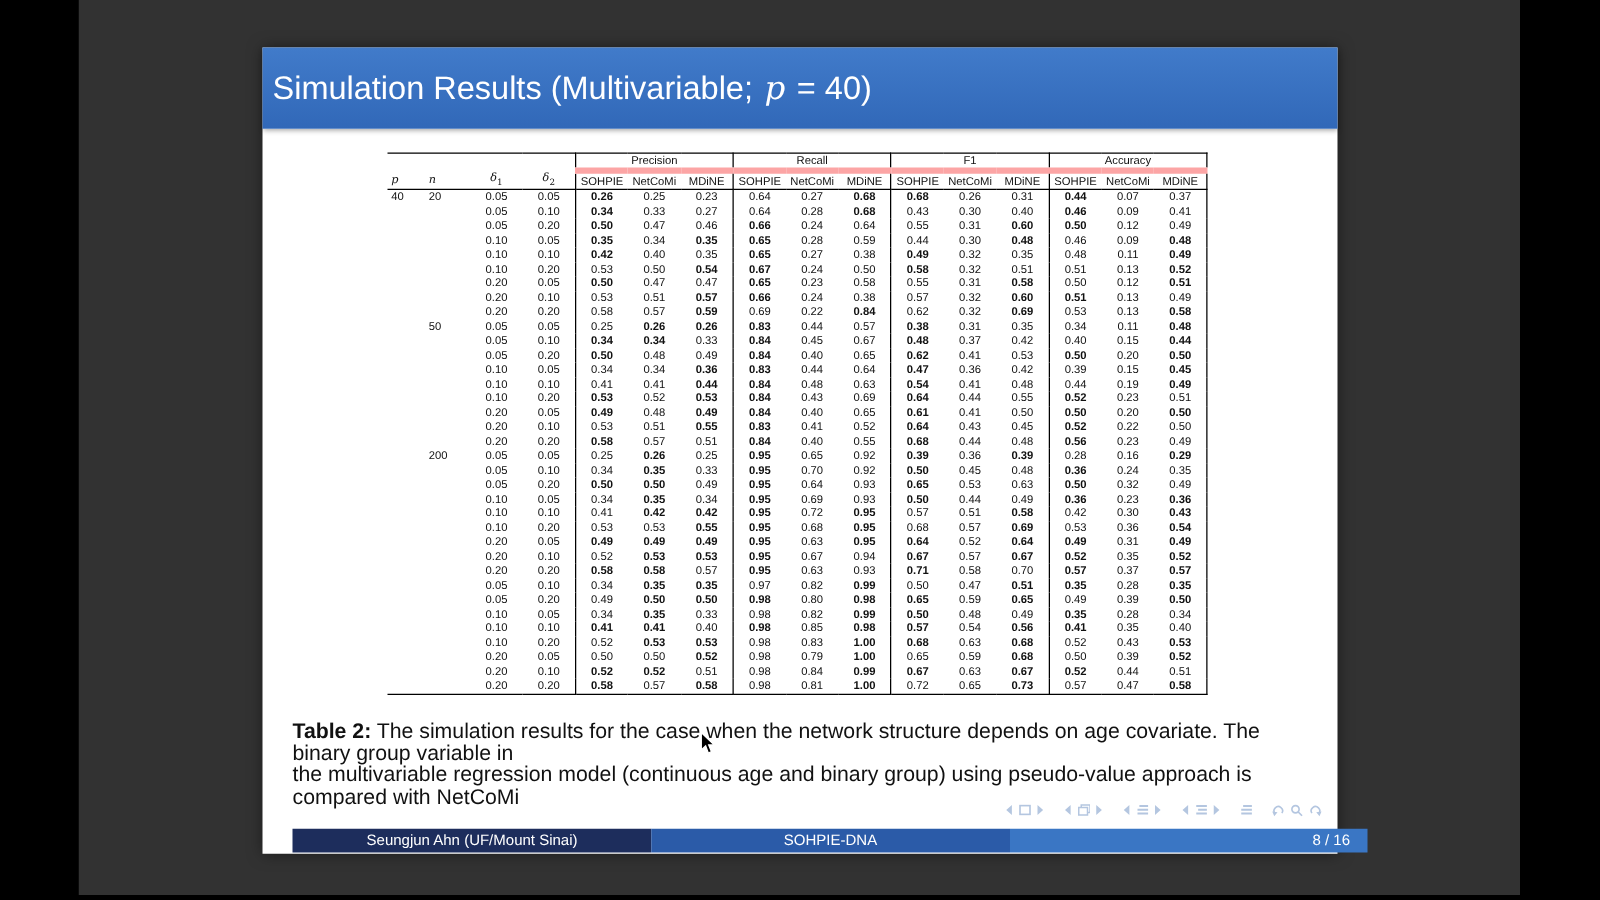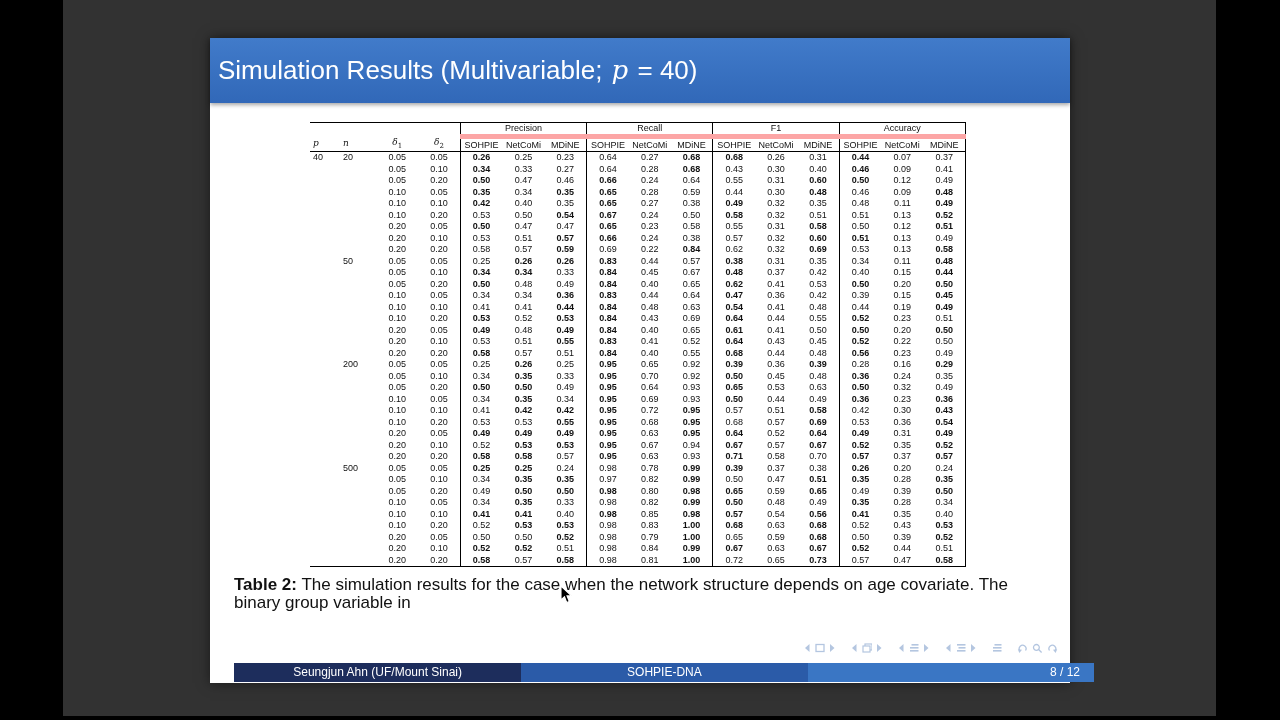--- a/index.html
+++ b/index.html
@@ -586,38 +586,20 @@
             <td class="vr ">0.93</td>
             <td class="b">0.71</td>
             <td>0.58</td>
             <td class="vr ">0.70</td>
             <td class="b">0.57</td>
             <td>0.37</td>
             <td class="vr b">0.57</td>
           </tr>
           <tr>
             <td class="la"></td>
-            <td class="la">500</td>
-            <td>0.05</td>
-            <td class="vr">0.05</td>
-            <td class="b">0.25</td>
-            <td class="b">0.25</td>
-            <td class="vr ">0.24</td>
-            <td>0.98</td>
-            <td>0.78</td>
-            <td class="vr b">0.99</td>
-            <td class="b">0.39</td>
-            <td>0.37</td>
-            <td class="vr ">0.38</td>
-            <td class="b">0.26</td>
-            <td>0.20</td>
-            <td class="vr ">0.24</td>
-          </tr>
-          <tr>
-            <td class="la"></td>
             <td class="la"></td>
             <td>0.05</td>
             <td class="vr">0.10</td>
             <td>0.34</td>
             <td class="b">0.35</td>
             <td class="vr b">0.35</td>
             <td>0.97</td>
             <td>0.82</td>
             <td class="vr b">0.99</td>
             <td>0.50</td>
@@ -751,20 +733,21 @@
             <td class="vr b">0.73</td>
             <td>0.57</td>
             <td>0.47</td>
             <td class="vr b">0.58</td>
           </tr>
         </tbody>
       </table>
 
     <div class="caption">
       <div><b>Table 2:</b> <span>The simulation results for the case when the network structure depends on age covariate. The binary group variable in</span></div>
+      <div>the multivariable regression model (continuous age and binary group) using pseudo-value approach is compared with NetCoMi</div>
     </div>
 
     <div class="navbar" id="navbar">
         <span class="cl">
           <svg width="7" height="11" viewBox="0 0 7 11">
             <polygon points="5.5,1 1,5 5.5,9" fill="#b4c6e0"></polygon>
           </svg>
           <svg width="10" height="11" viewBox="0 0 10 11">
             <rect x="1" y="1.5" width="8" height="7" fill="none" stroke="#b4c6e0" stroke-width="1.3"></rect>
           </svg>
@@ -829,20 +812,20 @@
           <svg width="11" height="11" viewBox="0 0 11 11">
             <path d="M2.5,7.5 A3.4,3.4 0 1 1 8,7.8" fill="none" stroke="#b4c6e0" stroke-width="1.3"></path>
             <polygon points="10.2,6.2 6,6.8 8.6,10" fill="#b4c6e0"></polygon>
           </svg>
         </span>
       </div>
 
     <div class="footline">
       <div class="f-author">Seungjun Ahn  (UF/Mount Sinai)</div>
       <div class="f-title">SOHPIE-DNA</div>
-      <div class="f-page">8 / 12</div>
+      <div class="f-page">8 / 16</div>
     </div>
   </div>
 
   <svg class="cursor" width="14" height="20" viewBox="0 0 14 20">
     <polygon points="1,1 1,15 4.5,11.8 6.7,17.5 9.2,16.4 7,10.9 11.5,10.9" fill="#000" stroke="#fff" stroke-width="1.1"></polygon>
   </svg>
 </div>
 
 </body></html>

